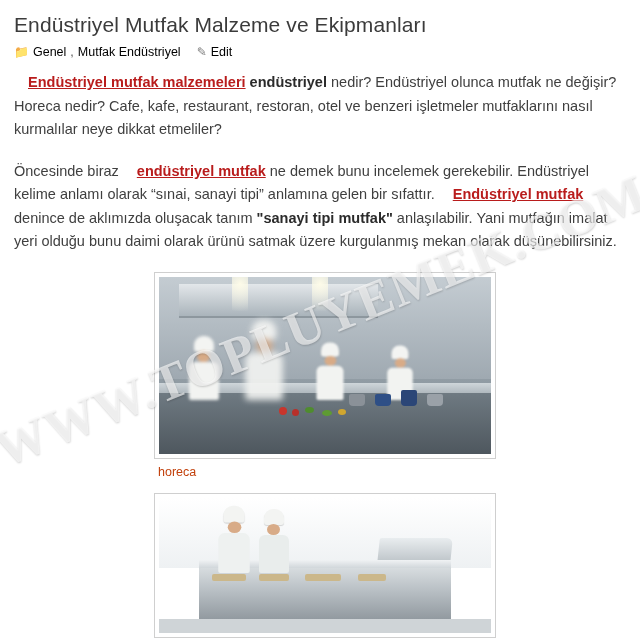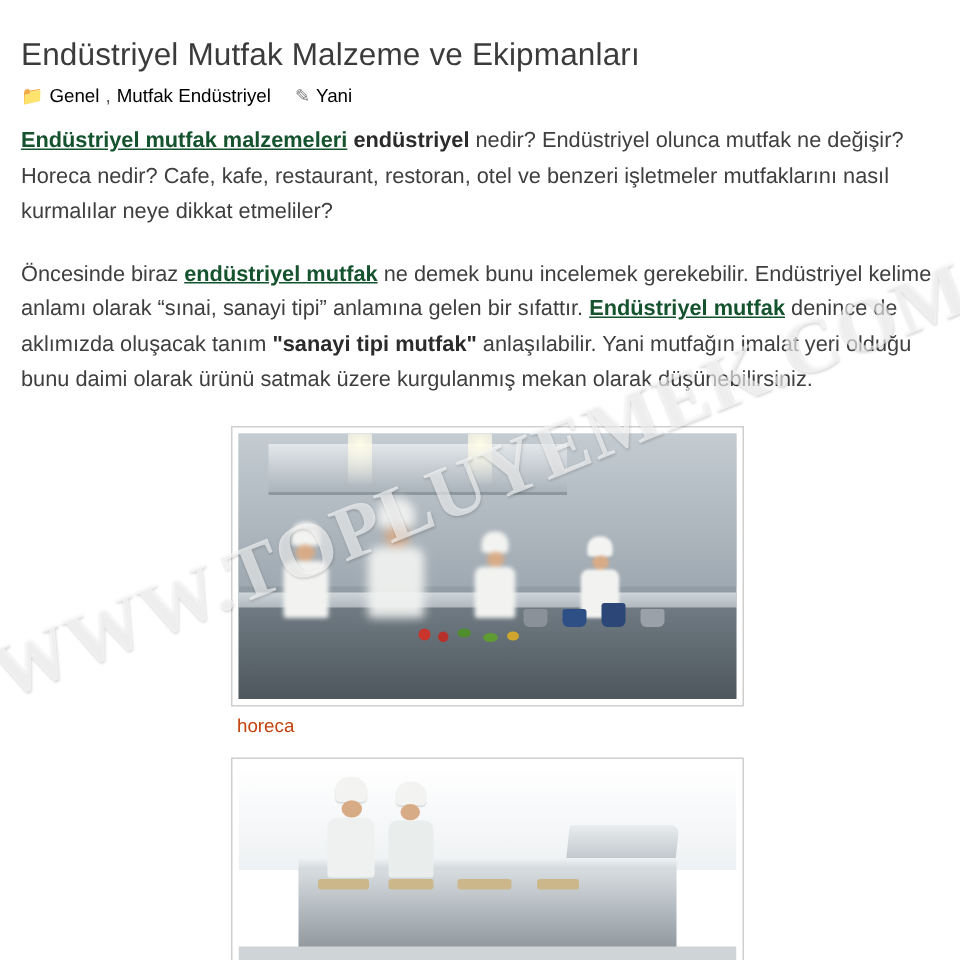--- a/index.html
+++ b/index.html
@@ -13,21 +13,21 @@
     overflow: hidden;
     font-family: "Liberation Sans", sans-serif;
     color: #333333;
     position: relative;
   }
   .page {
     position: relative;
     width: 640px;
     height: 640px;
     box-sizing: border-box;
-    padding: 20px 14px 0 14px;
+    padding: 8px 14px 0 14px;
     overflow: hidden;
   }
   .post-title {
     font-size: 21px;
     font-weight: normal;
     color: #3b3b3b;
     margin: 4px 0 8px 0;
     line-height: 1.2;
     letter-spacing: 0.1px;
   }
@@ -66,21 +66,22 @@
     margin: 0 0 18px 0;
     max-width: 612px;
   }
   p.body-text b, p.body-text strong {
     font-weight: bold;
     color: #2b2b2b;
   }
   .u {
     text-decoration: underline;
     font-weight: bold;
-    color: #14532d;
+    color: #b91c1c;
+    margin-left: 14px;
   }
   .figure {
     margin: 0 0 14px 0;
     padding-left: 140px;
   }
   .figure .frame {
     border: 1px solid #cfcfcf;
     padding: 4px;
     background: #fff;
     display: inline-block;
@@ -216,21 +217,21 @@
 
   <h1 class="post-title">Endüstriyel Mutfak Malzeme ve Ekipmanları</h1>
 
   <div class="meta">
     <span class="icon">📁</span>
     <a href="#">Genel</a>
       <span class="sep">,</span>
     <a href="#">Mutfak Endüstriyel</a>
     <span class="edit-group">
       <span class="icon">✎</span>
-      <a href="#">Yani</a>
+      <a href="#">Edit</a>
     </span>
   </div>
 
   <p class="body-text">
     <span class="u">Endüstriyel mutfak malzemeleri</span><span> </span><b>endüstriyel</b><span> nedir? Endüstriyel olunca mutfak ne değişir? Horeca nedir? Cafe, kafe, restaurant, restoran, otel ve benzeri işletmeler mutfaklarını nasıl kurmalılar neye dikkat etmeliler?</span>
   </p>
 
   <p class="body-text">
     <span>Öncesinde biraz </span><span class="u">endüstriyel mutfak</span><span> ne demek bunu incelemek gerekebilir. Endüstriyel kelime anlamı olarak “sınai, sanayi tipi” anlamına gelen bir sıfattır. </span><span class="u">Endüstriyel mutfak</span><span> denince de aklımızda oluşacak tanım </span><b>"sanayi tipi mutfak"</b><span> anlaşılabilir. Yani mutfağın imalat yeri olduğu bunu daimi olarak ürünü satmak üzere kurgulanmış mekan olarak düşünebilirsiniz.</span>
   </p>

